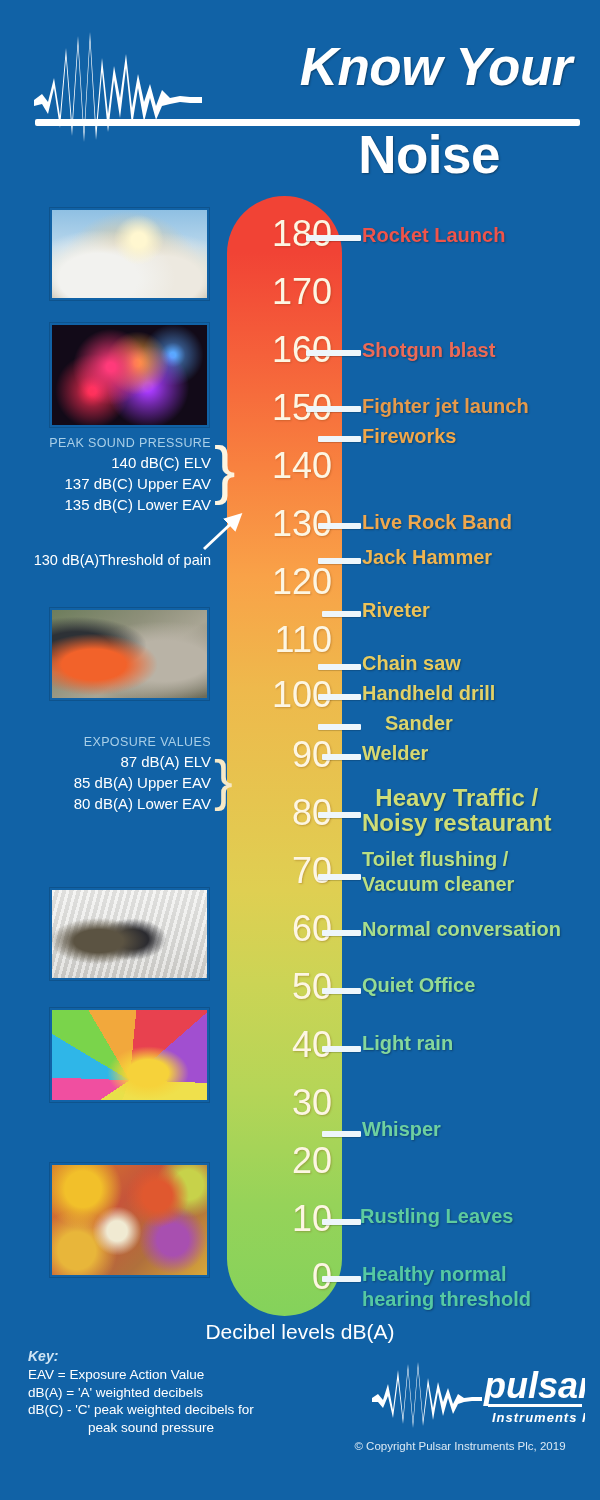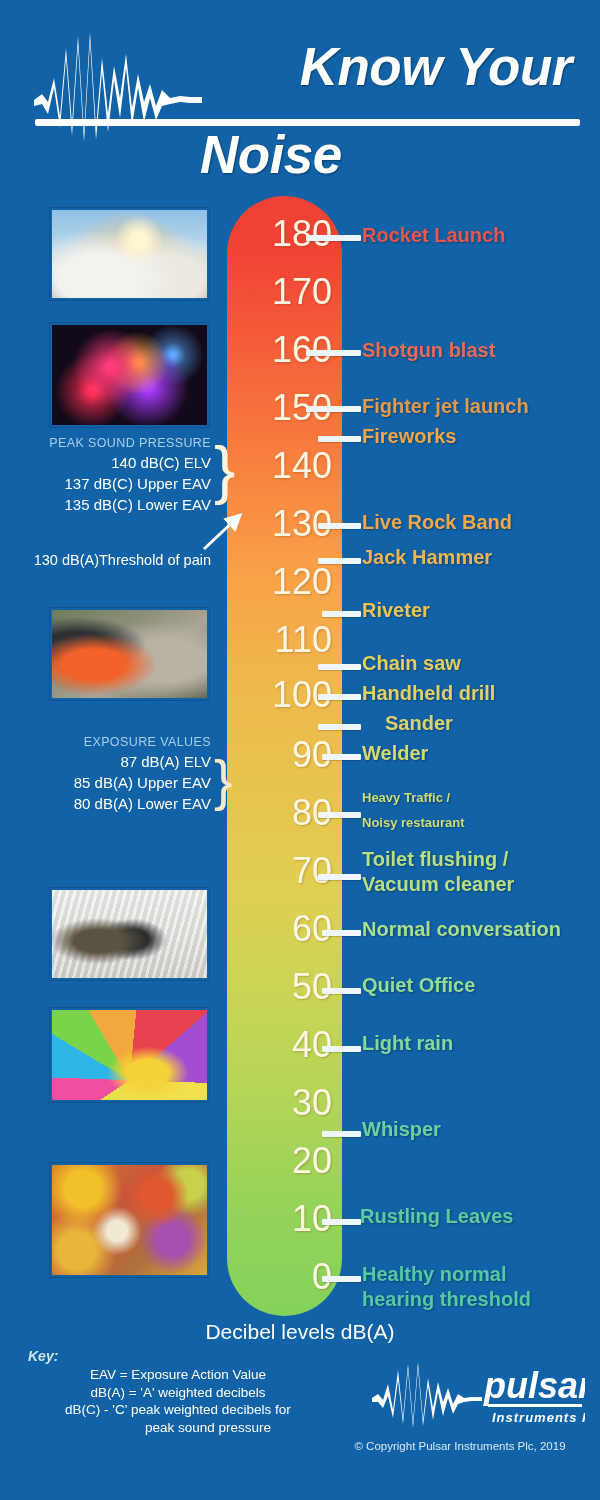--- a/index.html
+++ b/index.html
@@ -22,22 +22,22 @@
     font-size:53px;font-weight:bold;font-style:italic;
     letter-spacing:-0.5px;line-height:1;
     text-shadow:1px 1px 2px rgba(0,0,0,.35);
   }
   .title-rule{
     position:absolute;left:-165px;top:95px;width:545px;height:7px;
     background:#ffffff;border-radius:2px;
   }
   .title-line2{
     position:absolute;left:0;top:104px;width:300px;
-    color:#ffffff;
-    font-size:53px;font-weight:bold;font-style:italic;
+    text-align:right;color:#ffffff;
+    font-size:53px;font-weight:bold;
     letter-spacing:-0.5px;line-height:1;
     text-shadow:1px 1px 2px rgba(0,0,0,.35);
   }
 
   
   .thermo{
     position:absolute;left:227px;top:196px;width:115px;height:1120px;
     border-radius:58px 58px 58px 58px;
     background:linear-gradient(to bottom,
       #f14335 0%,
@@ -98,21 +98,21 @@
   
   .axis-label{
     position:absolute;left:150px;top:1320px;width:300px;
     text-align:center;color:#ffffff;font-size:21px;
   }
   .key{position:absolute;left:28px;top:1348px;width:300px;color:#ffffff;}
   .key-title{
     font-size:14px;font-weight:bold;font-style:italic;color:#cfe4f3;
     margin-bottom:2px;
   }
-  .key-line{font-size:13.5px;line-height:17.5px;color:#ffffff;text-align:center;}
+  .key-line{font-size:13.5px;line-height:17.5px;color:#ffffff;}
   .key-indent{padding-left:48px;}
   .key-indent2{padding-left:60px;}
 
   .footer-logo{position:absolute;left:370px;top:1358px;width:215px;height:72px;}
   .copyright{
     position:absolute;left:330px;top:1440px;width:260px;
     text-align:center;color:#dbe9f4;font-size:11.5px;
   }
 </style>
 </head>
@@ -235,21 +235,21 @@
     <div class="rlabel" style="top:340px;left:362px;color:#ed6a56;font-size:20px;">Shotgun blast</div>
     <div class="rlabel" style="top:396px;left:362px;color:#e59a4b;font-size:20px;">Fighter jet launch</div>
     <div class="rlabel" style="top:426px;left:362px;color:#efa74a;font-size:20px;">Fireworks</div>
     <div class="rlabel" style="top:512px;left:362px;color:#f0a84d;font-size:20px;">Live Rock Band</div>
     <div class="rlabel" style="top:547px;left:362px;color:#efb550;font-size:20px;">Jack Hammer</div>
     <div class="rlabel" style="top:600px;left:362px;color:#edc358;font-size:20px;">Riveter</div>
     <div class="rlabel" style="top:653px;left:362px;color:#e7cc60;font-size:20px;">Chain saw</div>
     <div class="rlabel" style="top:683px;left:362px;color:#e2d167;font-size:20px;">Handheld drill</div>
     <div class="rlabel" style="top:713px;left:362px;color:#dbd46c;font-size:20px;margin-left:23px;">Sander</div>
     <div class="rlabel" style="top:743px;left:362px;color:#d7d870;font-size:20px;">Welder</div>
-    <div class="rlabel" style="top:785px;left:362px;color:#cedd77;font-size:13px;line-height:25px;">Heavy Traffic /
+    <div class="rlabel" style="top:785px;left:362px;color:#cedd77;font-size:24px;line-height:25px;text-align:center;">Heavy Traffic /
 Noisy restaurant</div>
     <div class="rlabel" style="top:847px;left:362px;color:#badf83;font-size:20px;line-height:25px;">Toilet flushing /
 Vacuum cleaner</div>
     <div class="rlabel" style="top:919px;left:362px;color:#a8de8c;font-size:20px;">Normal conversation</div>
     <div class="rlabel" style="top:975px;left:362px;color:#95db93;font-size:20px;">Quiet Office</div>
     <div class="rlabel" style="top:1033px;left:362px;color:#85d79b;font-size:20px;">Light rain</div>
     <div class="rlabel" style="top:1119px;left:362px;color:#6ed0a1;font-size:20px;">Whisper</div>
     <div class="rlabel" style="top:1206px;left:360px;color:#5dcb9f;font-size:20px;">Rustling Leaves</div>
     <div class="rlabel" style="top:1262px;left:362px;color:#55c9a3;font-size:20px;line-height:25px;">Healthy normal
 hearing threshold</div>

